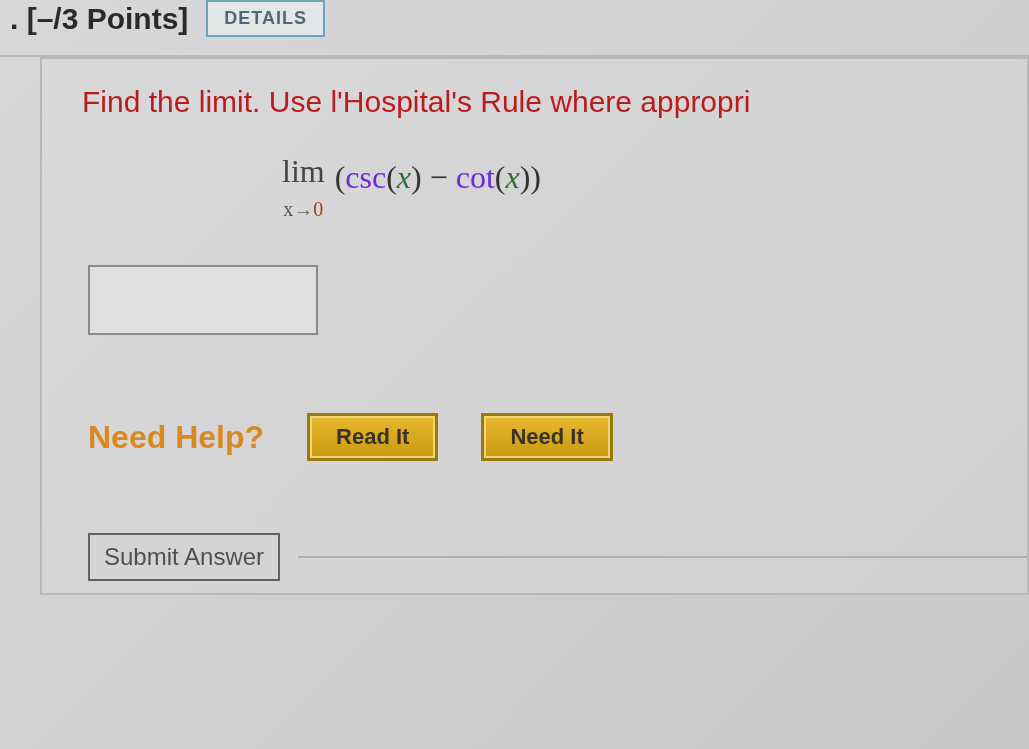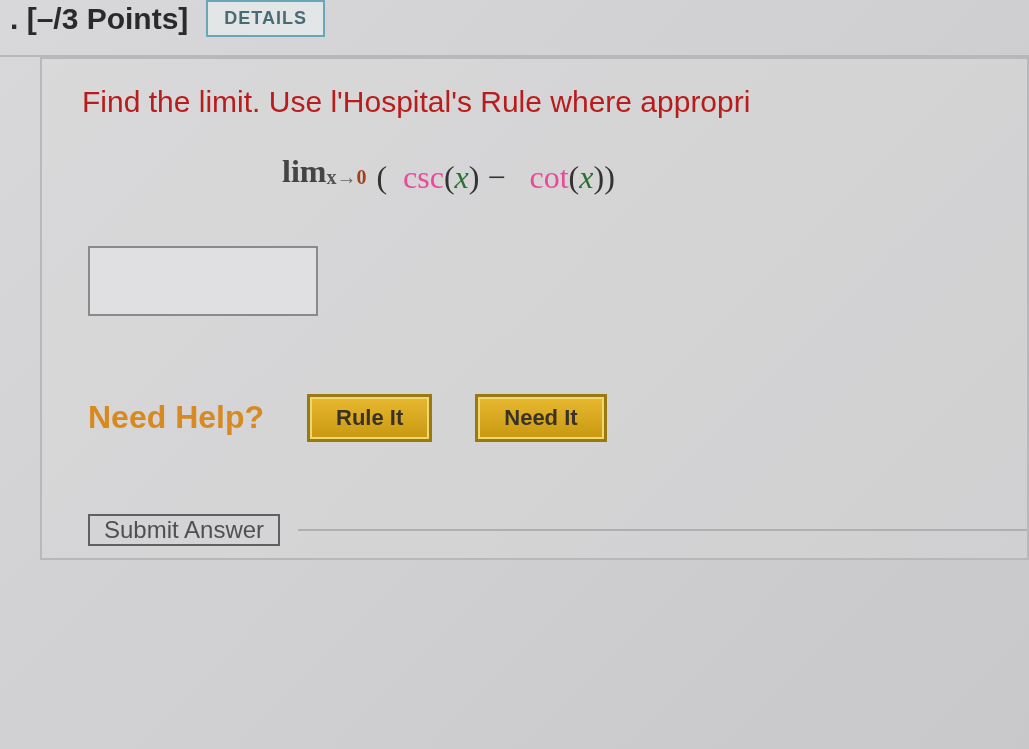--- a/index.html
+++ b/index.html
@@ -52,44 +52,43 @@
       overflow: hidden;
     }
     .math-row {
       margin: 36px 0 0 200px;
       display: flex;
       align-items: flex-start;
       font-family: Georgia, 'Times New Roman', serif;
     }
     .lim-block {
       display: flex;
-      flex-direction: row;
+      flex-direction: column;
       align-items: center;
       line-height: 1;
       margin-right: 10px;
-      font-weight: bold;
     }
     .lim-top {
       font-size: 32px;
       color: #444;
     }
     .lim-bottom {
       font-size: 20px;
       color: #777;
       margin-top: 12px;
     }
     .lim-bottom .x { color: #555; }
     .lim-bottom .arrow { color: #666; }
     .lim-bottom .zero { color: #a04020; }
     .expr {
       font-size: 32px;
       color: #333;
       line-height: 1.4;
     }
-    .func { color: #ec4899; margin-left: 16px; }
+    .func { color: #6d28d9; }
     .var { color: #2a7030; font-style: italic; }
     .answer-input {
       display: block;
       margin: 46px 0 0 6px;
       width: 230px;
       height: 70px;
       border: 2px solid #8a8a8c;
       background: #e0e0e2;
       font-size: 24px;
       padding: 6px 10px;
@@ -120,21 +119,21 @@
     .submit-row {
       margin: 72px 0 0 0;
       padding: 0 0 12px 6px;
       border-top: 0;
       display: flex;
       align-items: flex-start;
     }
     .submit-btn {
       background: #d4d4d6;
       border: 2px solid #606062;
-      padding: 0 14px;
+      padding: 8px 14px;
       font-size: 24px;
       color: #505052;
       cursor: pointer;
       font-family: inherit;
     }
     .submit-divider {
       flex: 1;
       border-bottom: 2px solid #b0b0b2;
       align-self: center;
       margin-left: 18px;
@@ -162,21 +161,21 @@
       </div>
       <div class="expr">
         <span>(</span><span class="func">csc</span><span>(</span><span class="var">x</span><span>)</span><span> − </span><span class="func">cot</span><span>(</span><span class="var">x</span><span>)</span><span>)</span>
       </div>
     </div>
 
     <input type="text" class="answer-input" value="" style="">
 
     <div class="help-row">
       <span class="need-help">Need Help?</span>
-      <button class="help-btn">Rule It</button>
+      <button class="help-btn">Read It</button>
       <button class="help-btn">Need It</button>
     </div>
 
     <div class="submit-row">
       <button class="submit-btn">Submit Answer</button>
       <div class="submit-divider"></div>
     </div>
 
   </div>
 </div>

